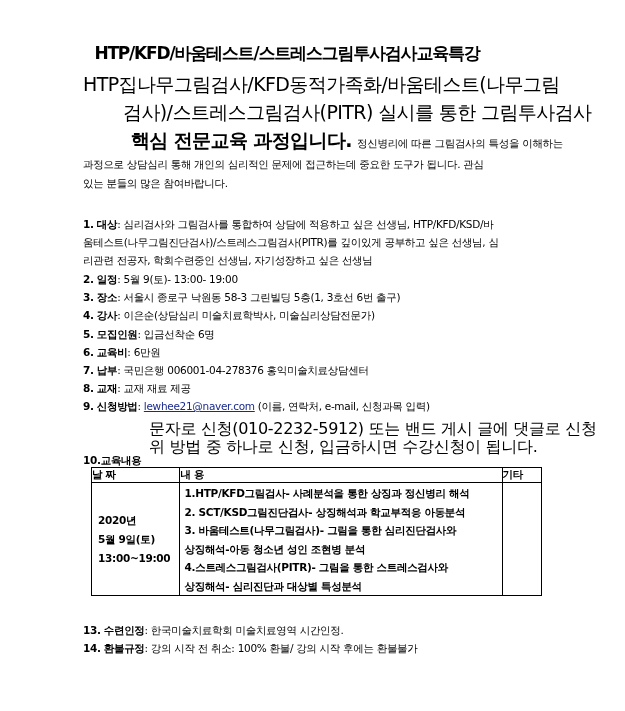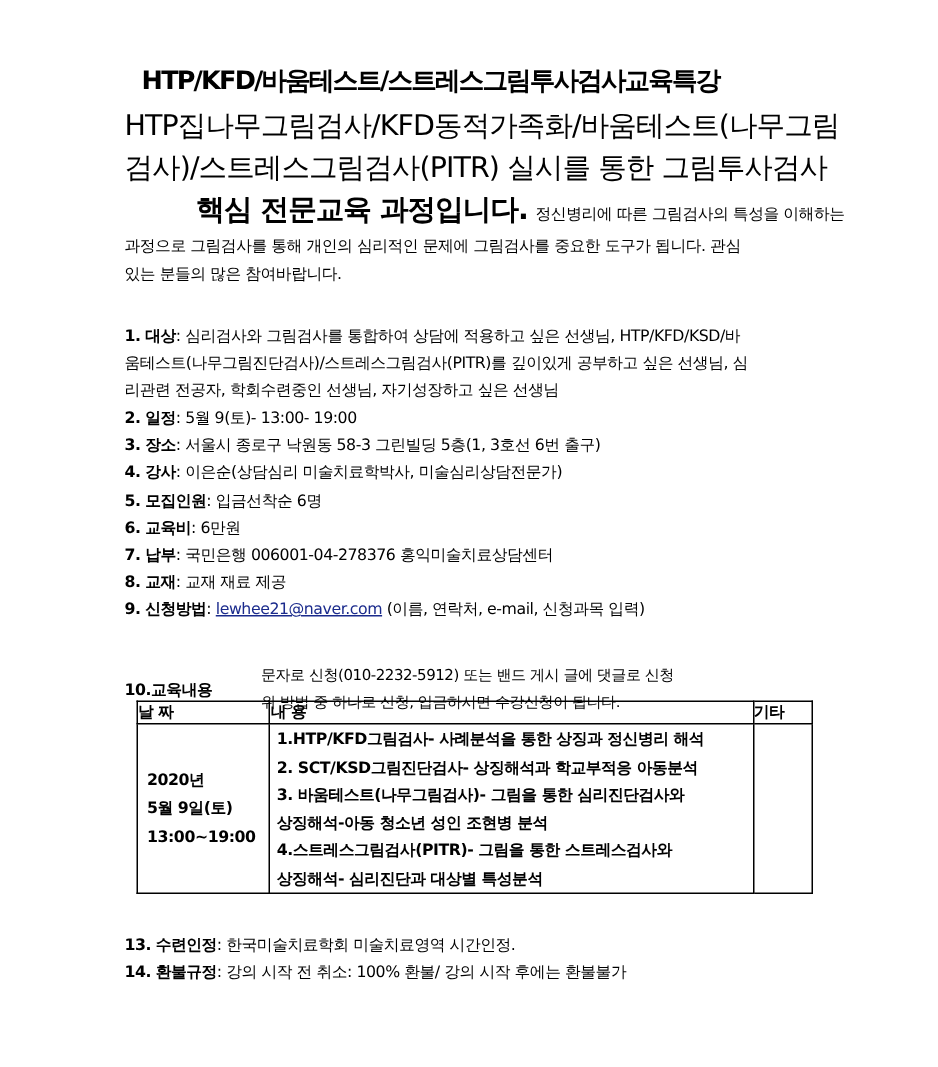--- a/index.html
+++ b/index.html
@@ -7,45 +7,45 @@
          font-family: "DejaVu Sans", "Liberation Sans", sans-serif; color: #000; }
   .title { position: absolute; top: 42px; left: 0; width: 574px; text-align: center;
            font-size: 17px; font-weight: bold; letter-spacing: -1.2px; }
   .lead { position: absolute; left: 83px; width: 480px; }
   .lead-big { font-size: 19px; line-height: 28px; letter-spacing: -0.6px; }
   .lead-big.bold { font-weight: bold; }
   .small { font-size: 10.5px; letter-spacing: -0.3px; }
   .para { position: absolute; left: 83px; width: 470px; font-size: 10.5px; line-height: 19px; letter-spacing: -0.3px; }
   .item { position: absolute; left: 83px; width: 470px; font-size: 10.5px; line-height: 17px; letter-spacing: -0.3px; }
   .item b { font-weight: bold; }
-  .indent { position: absolute; left: 174px; font-size: 10px; letter-spacing: -0.3px; margin-top: 24px; }
+  .indent { position: absolute; left: 149px; font-size: 16px; letter-spacing: -0.3px; }
   a.email { color: #1a2a8c; text-decoration: underline; }
   table.sched { position: absolute; left: 91px; top: 467px; width: 451px; border-collapse: collapse;
                 font-size: 10.5px; letter-spacing: -0.3px; }
   table.sched th, table.sched td { border: 1px solid #000; padding: 0; }
   table.sched th { font-weight: bold; height: 14px; text-align: left; }
   td.date { width: 82px; vertical-align: middle; padding-left: 6px !important; font-weight: bold; line-height: 19px; margin-left: 12px; }
   td.content { width: 327px; vertical-align: top; font-weight: bold; line-height: 18.5px; padding: 1px 4px 0 4px !important; }
   td.etc { width: 40px; }
   .right { text-align: left; padding-right: 10px; }
 </style>
 </head>
 <body>
 
 <div>
 
   <div class="title">HTP/KFD/바움테스트/스트레스그림투사검사교육특강</div>
 
   <div class="lead lead-big" style="top:70px;">HTP집나무그림검사/KFD동적가족화/바움테스트(나무그림</div>
-  <div class="lead lead-big" style="top:98px;">검사)/스트레스그림검사(PITR) 실시를 통한 그림투사검사</div>
+  <div class="lead lead-big" style="top:98px;margin-left:40px;">검사)/스트레스그림검사(PITR) 실시를 통한 그림투사검사</div>
   <div class="lead" style="top:126px;text-align:right;">
     <span class="lead-big bold">핵심 전문교육 과정입니다.</span>
     <span class="small">정신병리에 따른 그림검사의 특성을 이해하는</span>
   </div>
-  <div class="para" style="top:155px;">과정으로 그림검사를 통해 개인의 심리적인 문제에 그림검사를 중요한 도구가 됩니다. 관심</div>
+  <div class="para" style="top:155px;">과정으로 상담심리 통해 개인의 심리적인 문제에 접근하는데 중요한 도구가 됩니다. 관심</div>
   <div class="para" style="top:174px;">있는 분들의 많은 참여바랍니다.</div>
 
   <div class="item" style="top:216px;">
     <b>1.</b>
     <b>대상</b>:
     <span>심리검사와 그림검사를 통합하여 상담에 적용하고 싶은 선생님, HTP/KFD/KSD/바</span>
   </div>
   <div class="item" style="top:234px;">움테스트(나무그림진단검사)/스트레스그림검사(PITR)를 깊이있게 공부하고 싶은 선생님, 심</div>
   <div class="item" style="top:252px;">리관련 전공자, 학회수련중인 선생님, 자기성장하고 싶은 선생님</div>
 

